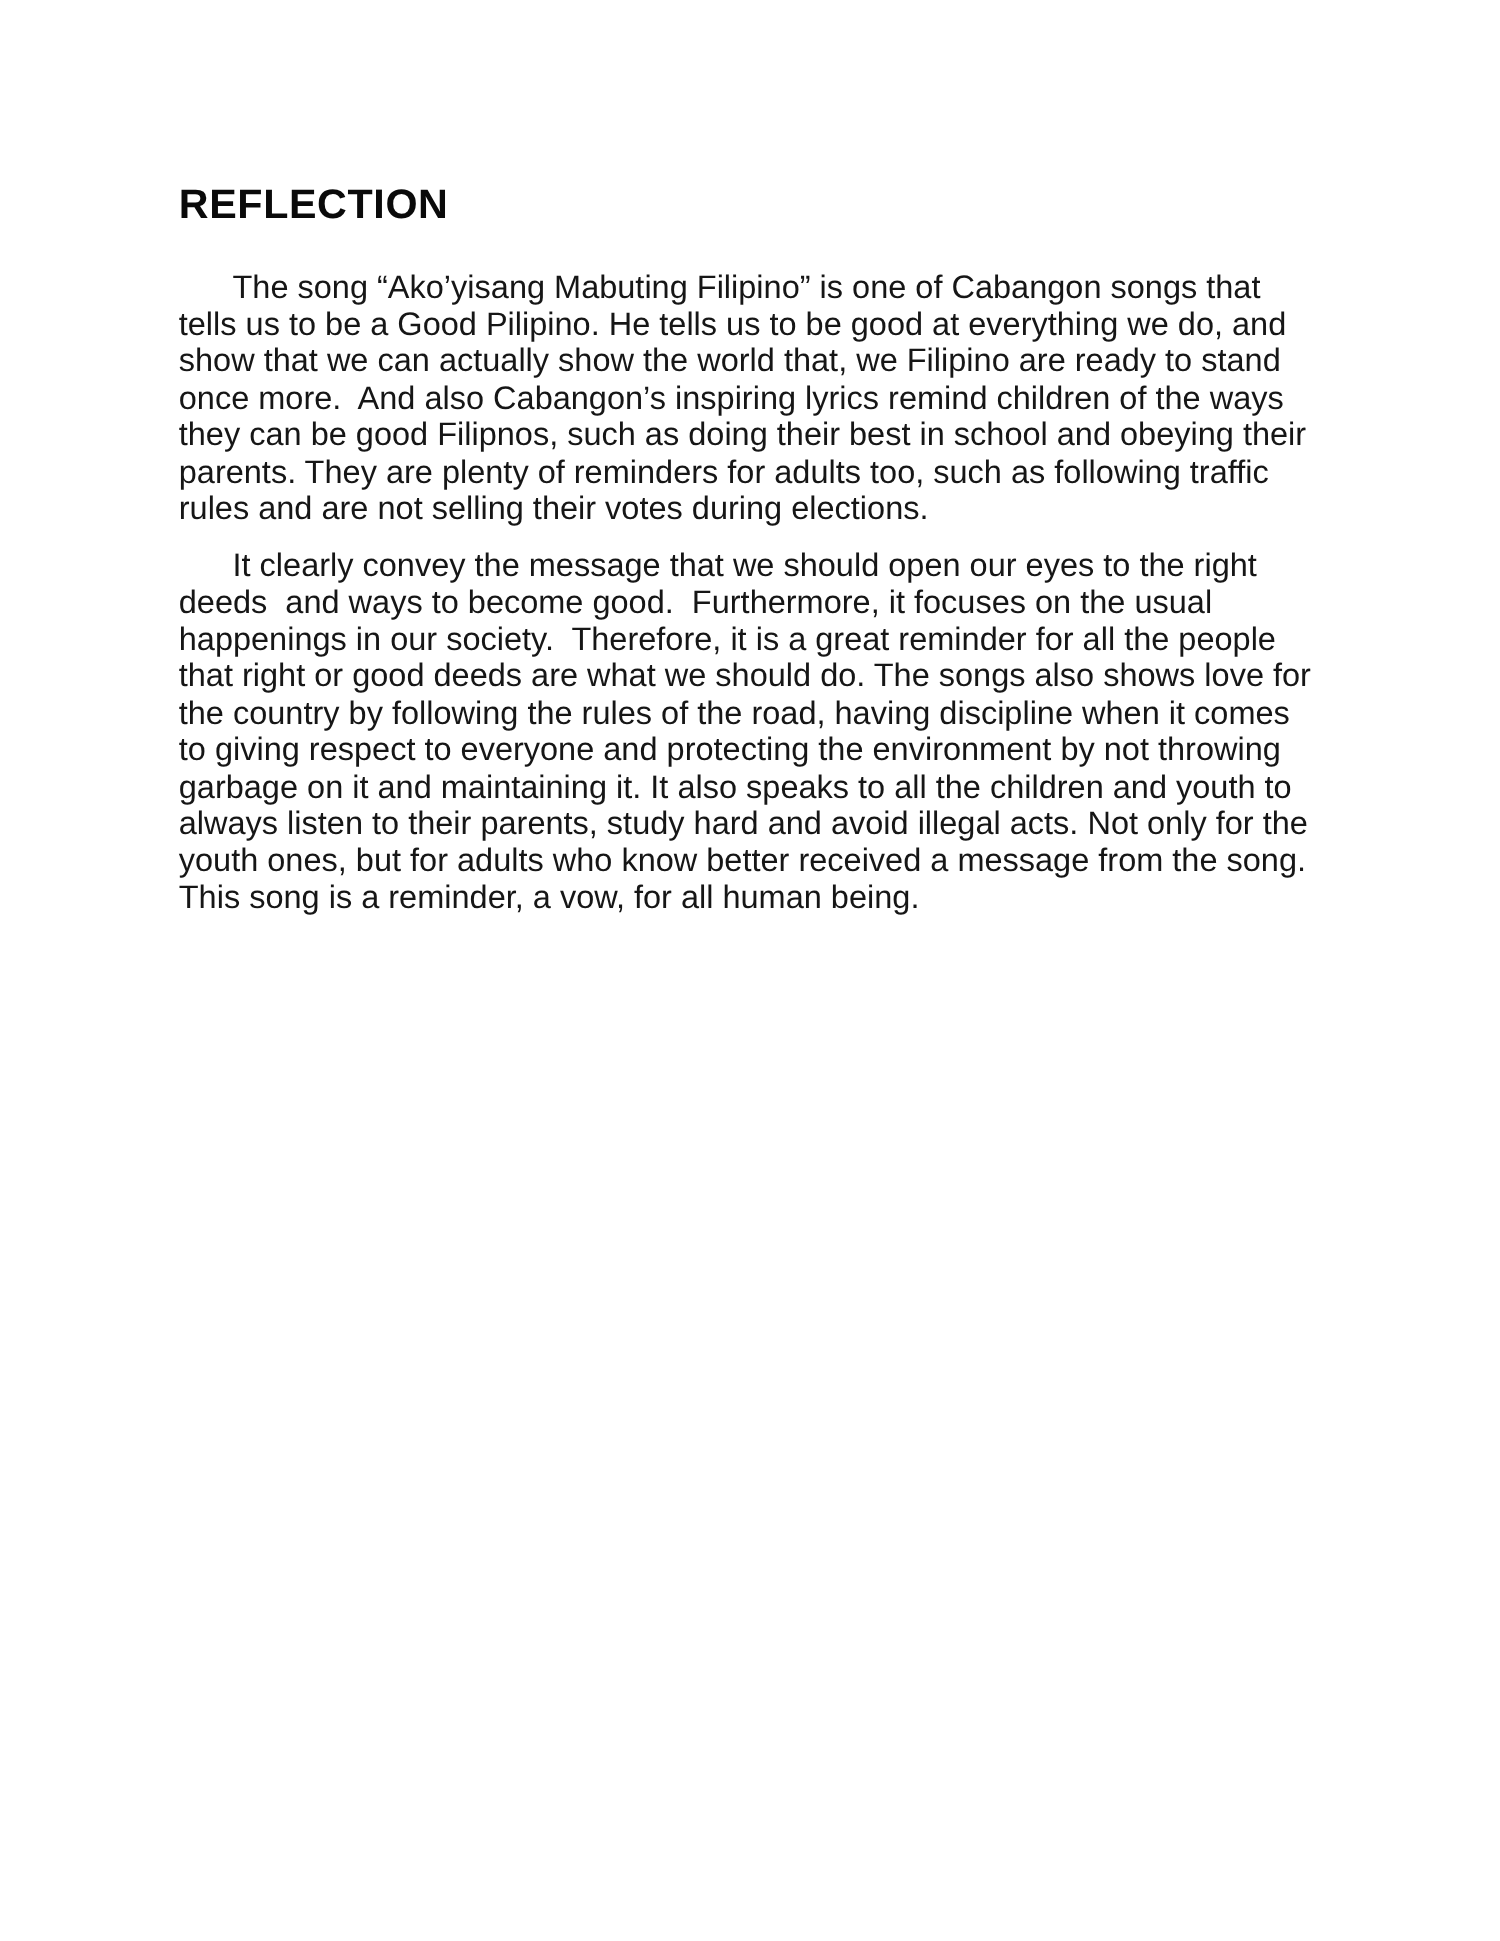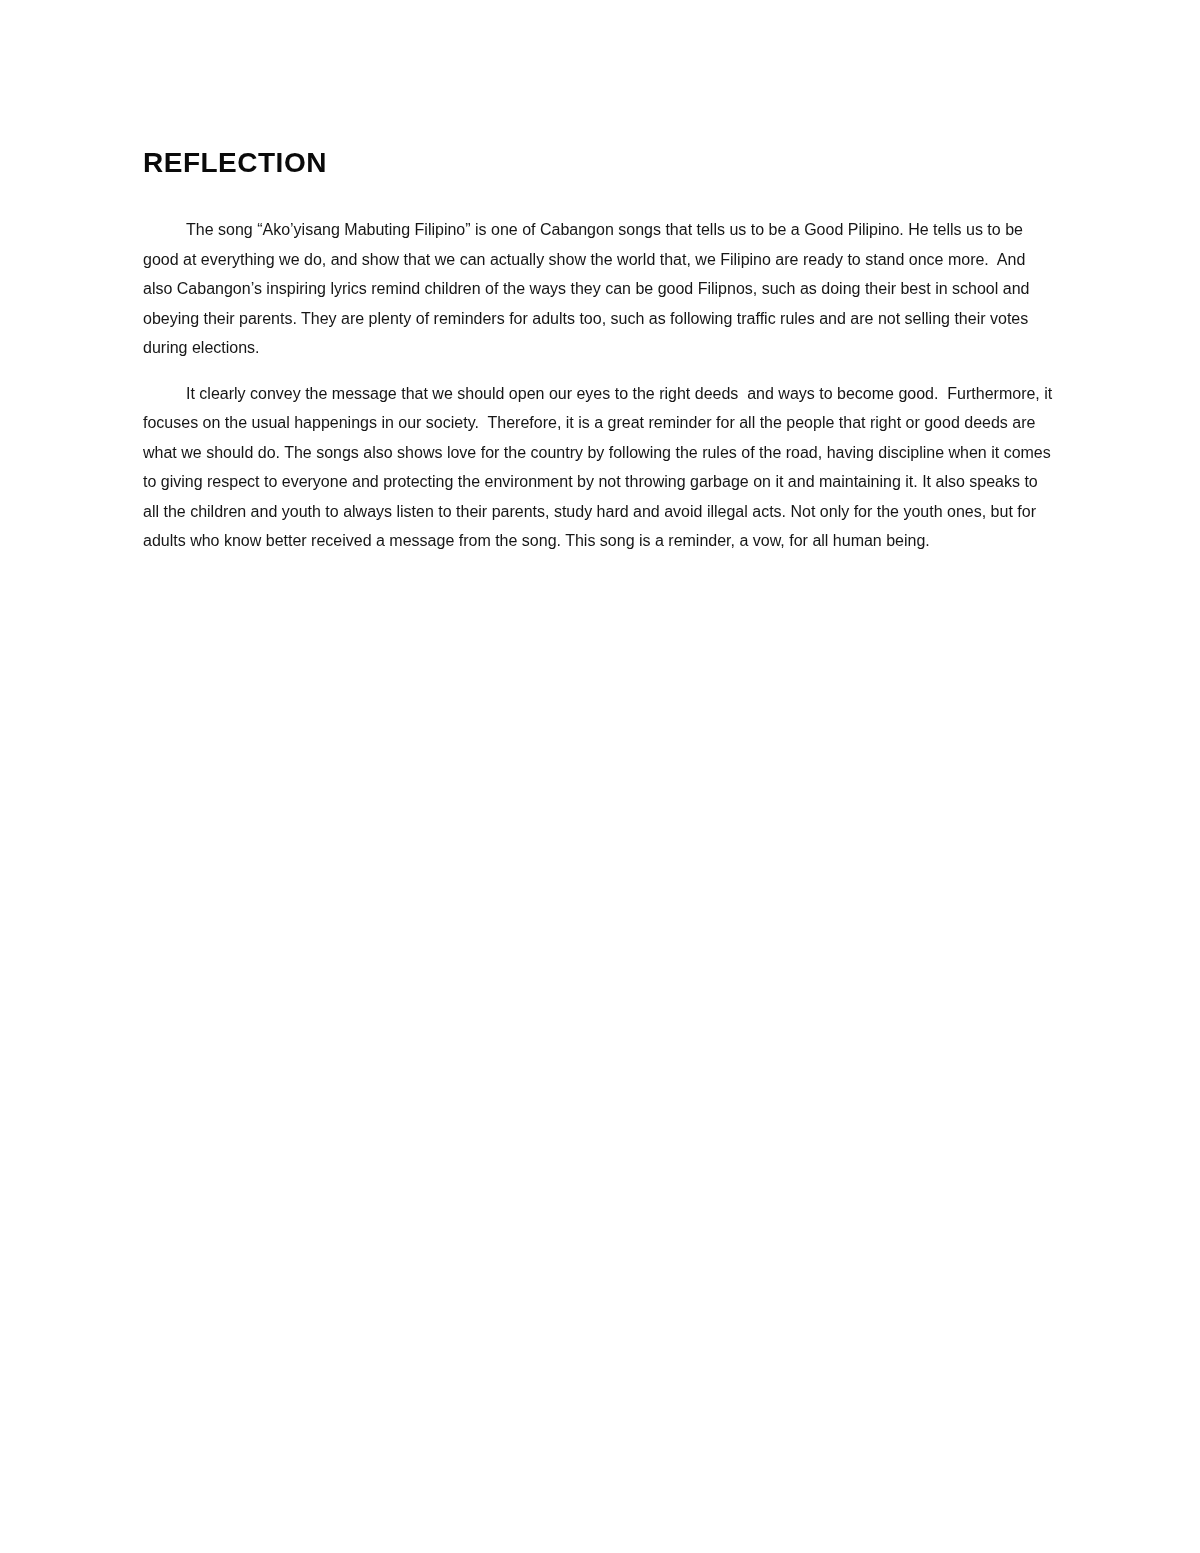--- a/index.html
+++ b/index.html
@@ -14,30 +14,30 @@
     margin: 0 auto;
     background: #ffffff;
     box-sizing: border-box;
     padding: 141px 143px 0 143px;
     font-family: "Liberation Sans", sans-serif;
     color: #111111;
     overflow: hidden;
   }
   .doc-title {
     margin: 0 0 30px 0;
-    font-size: 28px;
+    font-size: 33px;
     line-height: 44px;
     font-weight: 700;
     letter-spacing: 0.5px;
     color: #0a0a0a;
   }
   .body-par {
     margin: 0 0 16px 0;
     max-width: 914px;
-    font-size: 16px;
+    font-size: 26px;
     line-height: 29.5px;
     font-weight: 400;
     text-indent: 43px;
     text-align: left;
     white-space: pre-wrap;
     color: #161616;
   }
 </style>
 </head>
 <body>

